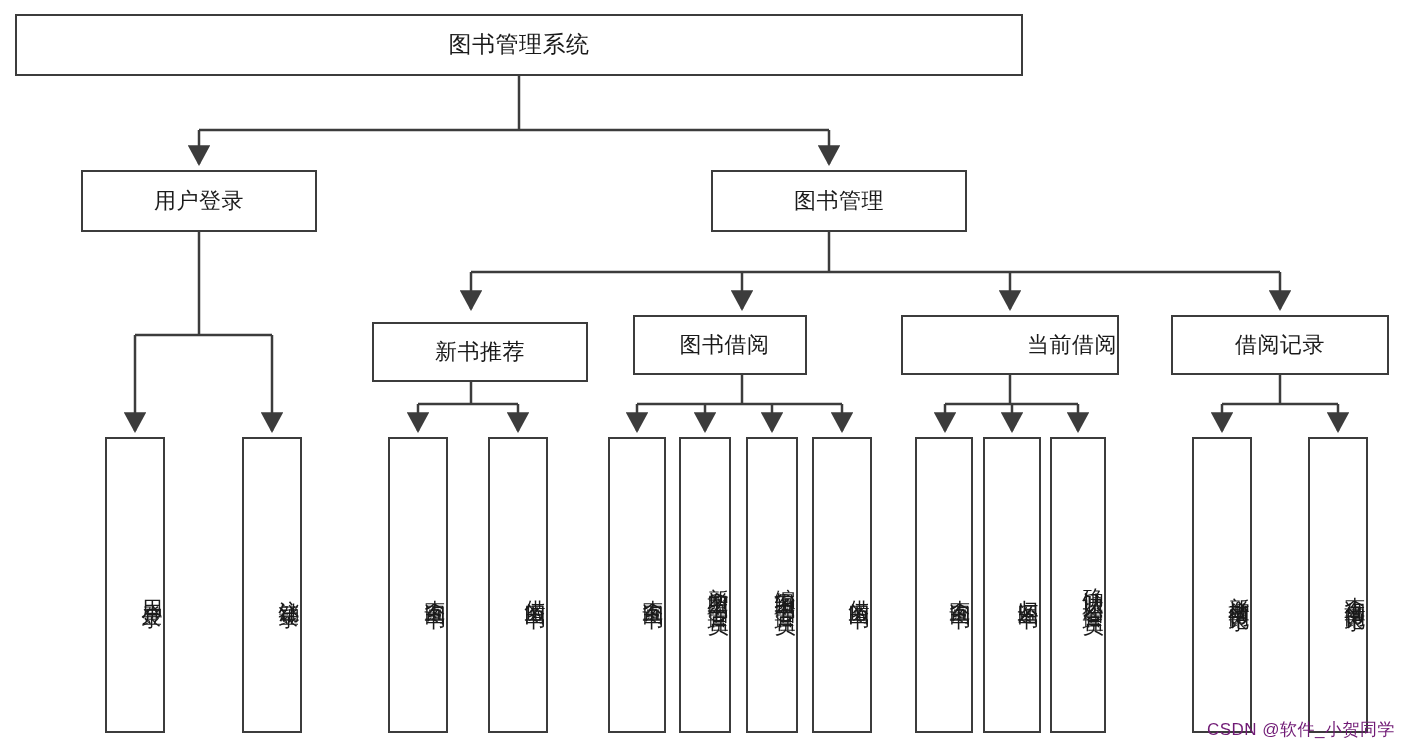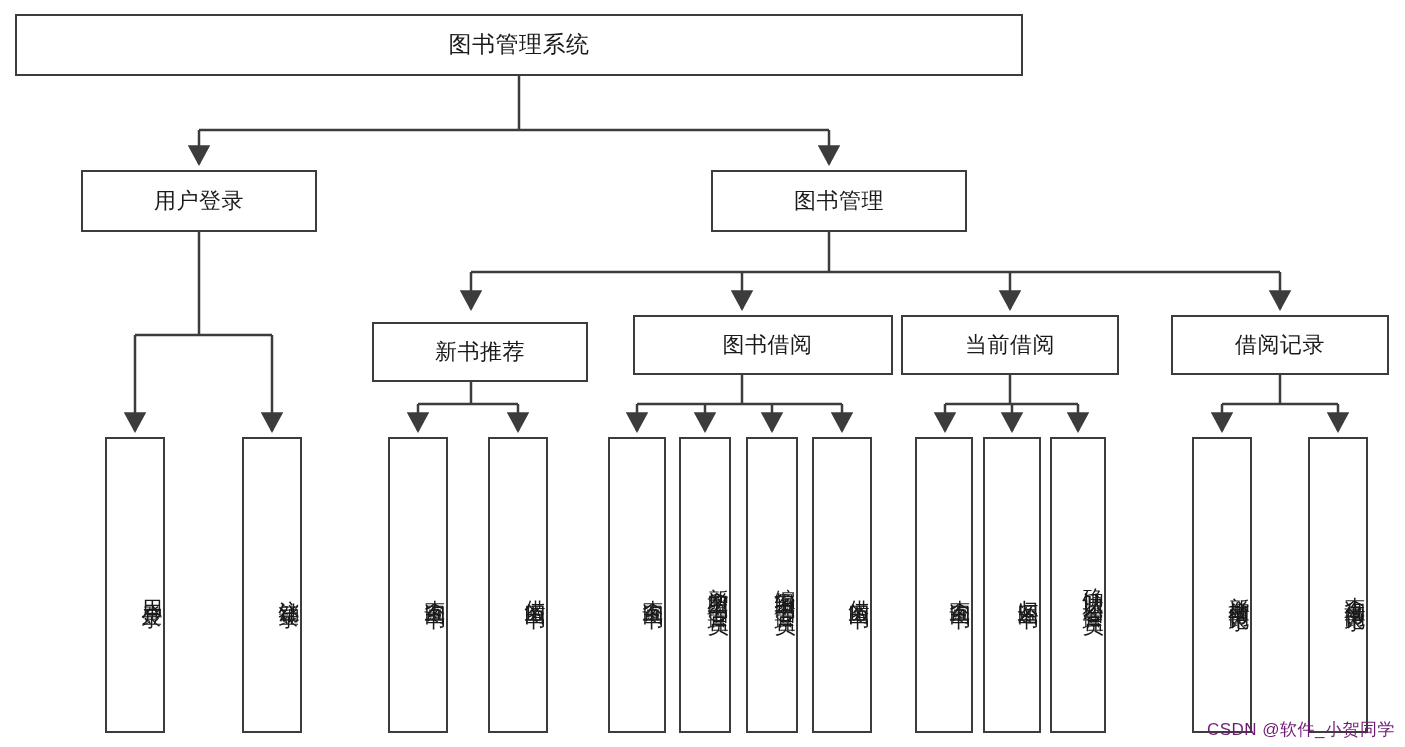--- a/index.html
+++ b/index.html
@@ -135,24 +135,24 @@
   <div class="node node-h" style="left:81px; top:170px; width:236px; height:62px;">
     <span>用户登录</span>
   </div>
   <div class="node node-h" style="left:711px; top:170px; width:256px; height:62px;">
     <span>图书管理</span>
   </div>
 
   <div class="node node-h" style="left:372px; top:315px; width:216px; height:60px;margin-top:7px;">
     <span>新书推荐</span>
   </div>
-  <div class="node node-h" style="left:633px; top:315px; width:260px; height:60px;padding-left:9px;">
+  <div class="node node-h" style="left:633px; top:315px; width:174px; height:60px;padding-left:9px;">
     <span>图书借阅</span>
   </div>
-  <div class="node node-h" style="left:901px; top:315px; width:218px; height:60px;">
+  <div class="node node-h" style="left:901px; top:315px; width:218px; height:60px;justify-content:flex-end;">
     <span>当前借阅</span>
   </div>
   <div class="node node-h" style="left:1171px; top:315px; width:218px; height:60px;">
     <span>借阅记录</span>
   </div>
 
   <div class="node node-v" style="left:105px; top:437px; width:60px; height:296px;">
     <span class="vtext">用户登录</span>
   </div>
   <div class="node node-v" style="left:242px; top:437px; width:60px; height:296px;">

